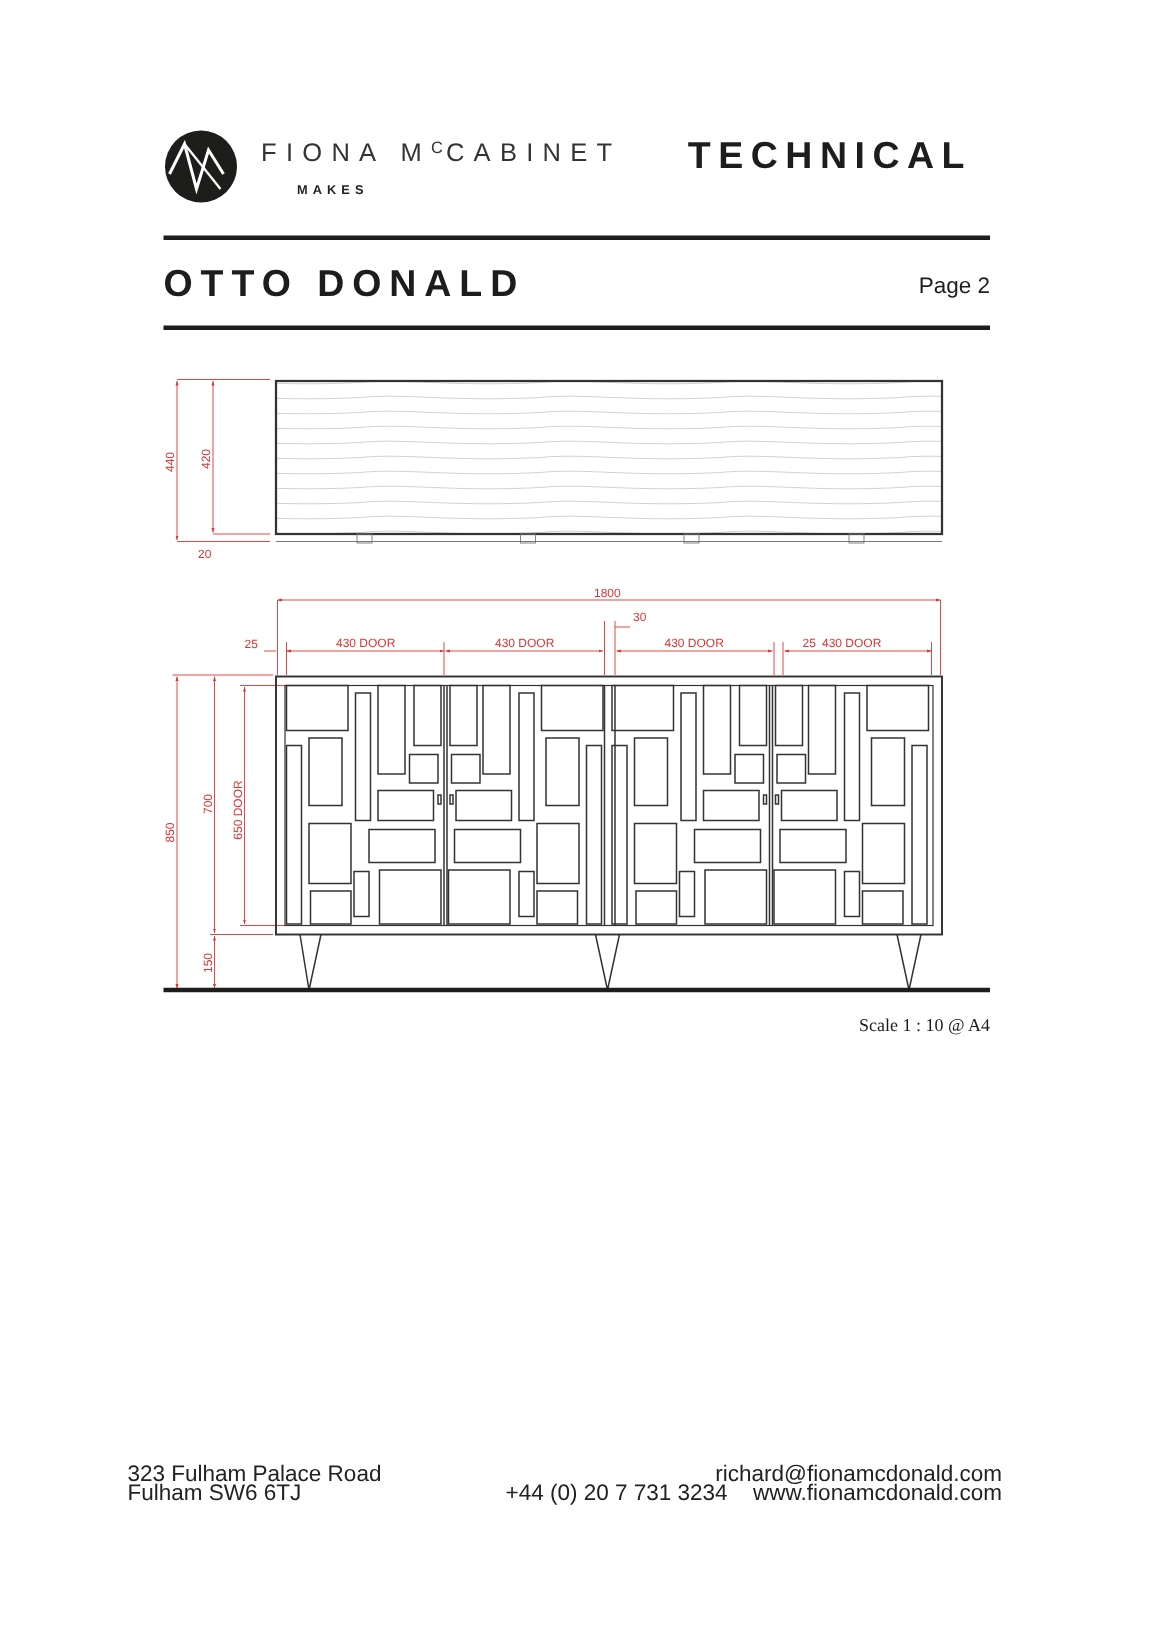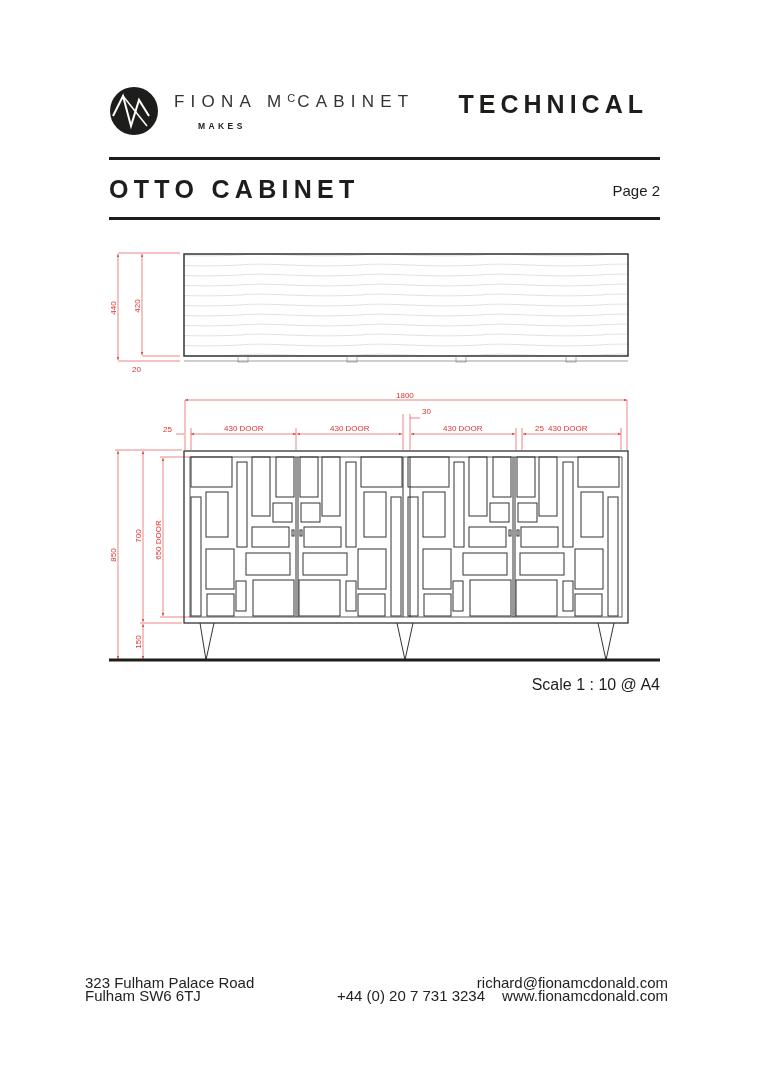--- a/index.html
+++ b/index.html
@@ -6,41 +6,41 @@
   body { width: 768px; height: 1086px; position: relative; overflow: hidden; font-family: "Liberation Sans", sans-serif; color: #1d1d1b; }
   .abs { position: absolute; }
   .logo { left: 109px; top: 86px; width: 50px; height: 50px; }
   .brand-name { left: 174px; top: 92px; font-size: 17px; letter-spacing: 6.2px; color: #333; font-weight: 300; white-space: nowrap; }
   .brand-name .sup { font-size: 11px; vertical-align: 5px; letter-spacing: 2px; }
   .brand-sub { left: 175px; top: 121px; font-size: 8.5px; letter-spacing: 3.4px; font-weight: bold; color: #222; padding-left: 23px; }
   .doc-type { right: 120px; top: 90px; font-size: 25px; letter-spacing: 5px; font-weight: bold; color: #1d1d1b; }
   .rule { left: 109px; width: 551px; height: 3px; background: #1d1d1b; }
   .title { left: 109px; top: 175px; font-size: 25px; letter-spacing: 5.3px; font-weight: bold; }
   .page-num { right: 108px; top: 182px; font-size: 15px; }
-  .scale { right: 108px; top: 676px; font-size: 16px; }
+  .scale { right: 108px; top: 676px; font-size: 12px; font-family: Liberation Serif, serif; }
   .footer { font-size: 15px; line-height: 13px; color: #222; }
   .f-left { left: 85px; top: 976px; }
   .f-mid { left: 337px; top: 989px; }
   .f-right { right: 100px; top: 976px; text-align: right; margin-left: 17px; }
   svg text.dim { fill: #d33; font-size: 8px; font-family: "Liberation Sans", sans-serif; }
 </style>
 </head>
 <body>
 
 <svg class="abs logo" viewBox="0 0 50 50">
   <circle cx="25" cy="25" r="24" fill="#1d1d1b"></circle>
   <polyline points="4,30 14,10 22,40 30,14 40,30" fill="none" stroke="#fff" stroke-width="2"></polyline>
   <line x1="14" y1="10" x2="38" y2="40" stroke="#fff" stroke-width="1.5"></line>
 </svg>
 <div class="abs brand-name"><span>FIONA M</span><span class="sup">C</span><span>CABINET</span></div>
 <div class="abs brand-sub">MAKES</div>
 <div class="abs doc-type">TECHNICAL</div>
 
 <div class="abs rule" style="top:157px"></div>
-<div class="abs title">OTTO CABINET</div>
+<div class="abs title">OTTO DONALD</div>
 <div class="abs page-num">Page 2</div>
 <div class="abs rule" style="top:217px"></div>
 
 <svg class="abs" style="left:0;top:0" width="768" height="700">
   <defs>
     <marker id="ar" viewBox="0 0 6 6" refX="6" refY="3" markerWidth="5" markerHeight="5" orient="auto-start-reverse">
         <path d="M0,1 L6,3 L0,5" fill="#d33"></path>
       </marker>
     <pattern id="grain" width="120" height="10" patternUnits="userSpaceOnUse">
       <path d="M0,5 C30,2 60,8 120,5" stroke="#ccc" stroke-width="0.6" fill="none"></path>

